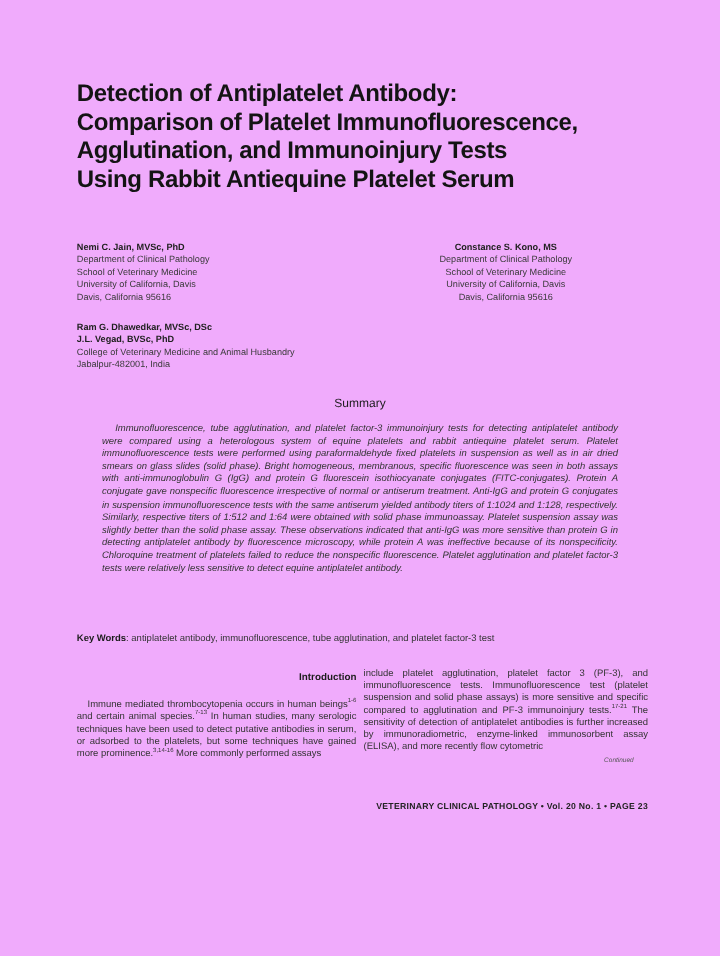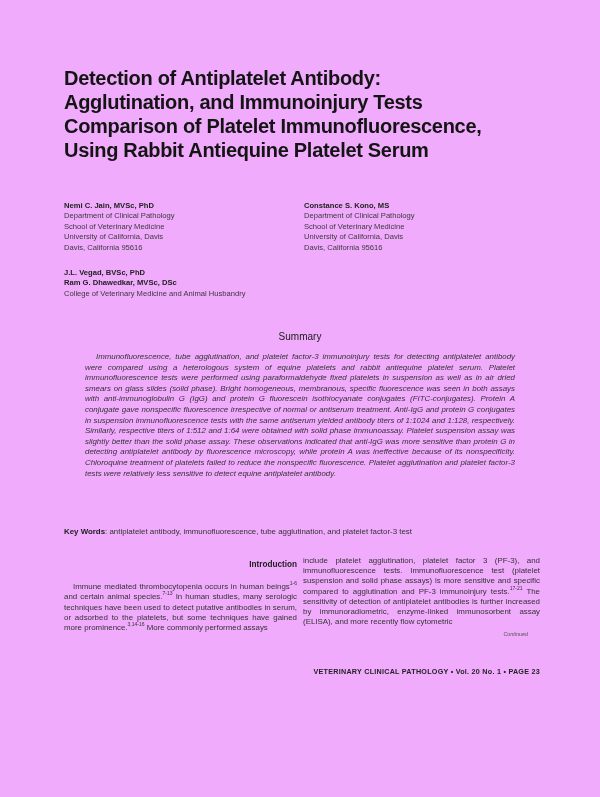--- a/index.html
+++ b/index.html
@@ -126,45 +126,46 @@
     color: #232323;
   }
 </style>
 </head>
 <body>
 
 <div class="page">
 
   <div class="article-title">
     <div>Detection of Antiplatelet Antibody:</div>
+    <div>Comparison of Platelet Immunofluorescence,</div>
     <div>Agglutination, and Immunoinjury Tests</div>
-    <div>Comparison of Platelet Immunofluorescence,</div>
     <div>Using Rabbit Antiequine Platelet Serum</div>
   </div>
 
   <div class="author-block" style="left:64px; top:201px; width:235px;">
     <div class="author-name">Nemi C. Jain, MVSc, PhD</div>
     <div>Department of Clinical Pathology</div>
     <div>School of Veterinary Medicine</div>
     <div>University of California, Davis</div>
     <div>Davis, California 95616</div>
   </div>
 
-  <div class="author-block" style="left:304px; top:201px; width:235px;">
+  <div class="author-block" style="left:304px; top:201px; width:235px;text-align:center;">
     <div class="author-name">Constance S. Kono, MS</div>
     <div>Department of Clinical Pathology</div>
     <div>School of Veterinary Medicine</div>
     <div>University of California, Davis</div>
     <div>Davis, California 95616</div>
   </div>
 
   <div class="author-block" style="left:64px; top:268px; width:260px;">
+    <div class="author-name">Ram G. Dhawedkar, MVSc, DSc</div>
     <div class="author-name">J.L. Vegad, BVSc, PhD</div>
-    <div class="author-name">Ram G. Dhawedkar, MVSc, DSc</div>
     <div>College of Veterinary Medicine and Animal Husbandry</div>
+    <div>Jabalpur-482001, India</div>
   </div>
 
   <div class="summary-heading">Summary</div>
 
   <div class="summary-text">Immunofluorescence, tube agglutination, and platelet factor-3 immunoinjury tests for detecting antiplatelet antibody were compared using a heterologous system of equine platelets and rabbit antiequine platelet serum. Platelet immunofluorescence tests were performed using paraformaldehyde fixed platelets in suspension as well as in air dried smears on glass slides (solid phase). Bright homogeneous, membranous, specific fluorescence was seen in both assays with anti-immunoglobulin G (IgG) and protein G fluorescein isothiocyanate conjugates (FITC-conjugates). Protein A conjugate gave nonspecific fluorescence irrespective of normal or antiserum treatment. Anti-IgG and protein G conjugates in suspension immunofluorescence tests with the same antiserum yielded antibody titers of 1:1024 and 1:128, respectively. Similarly, respective titers of 1:512 and 1:64 were obtained with solid phase immunoassay. Platelet suspension assay was slightly better than the solid phase assay. These observations indicated that anti-IgG was more sensitive than protein G in detecting antiplatelet antibody by fluorescence microscopy, while protein A was ineffective because of its nonspecificity. Chloroquine treatment of platelets failed to reduce the nonspecific fluorescence. Platelet agglutination and platelet factor-3 tests were relatively less sensitive to detect equine antiplatelet antibody.</div>
 
   <div class="keywords-line"><span class="kw-label">Key Words</span><span>: antiplatelet antibody, immunofluorescence, tube agglutination, and platelet factor-3 test</span></div>
 
   <div class="col col-left">
     <div class="section-heading">Introduction</div>

